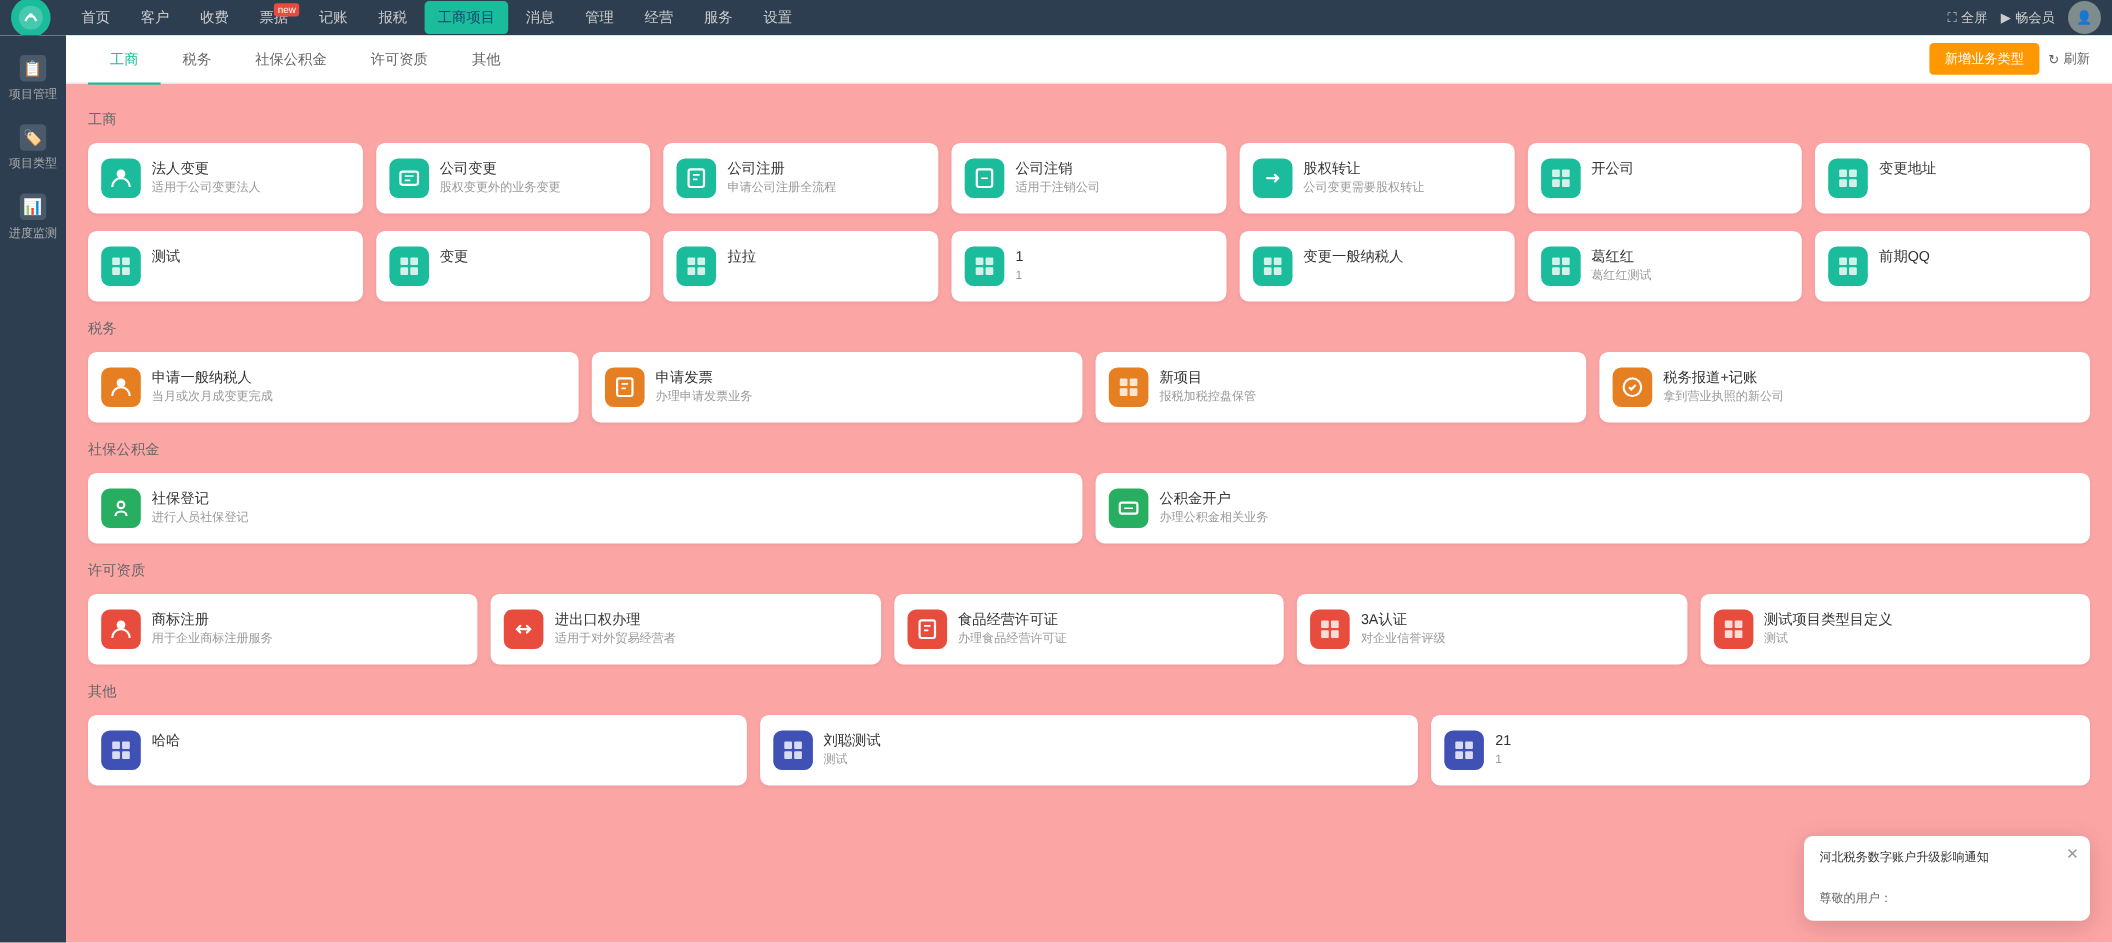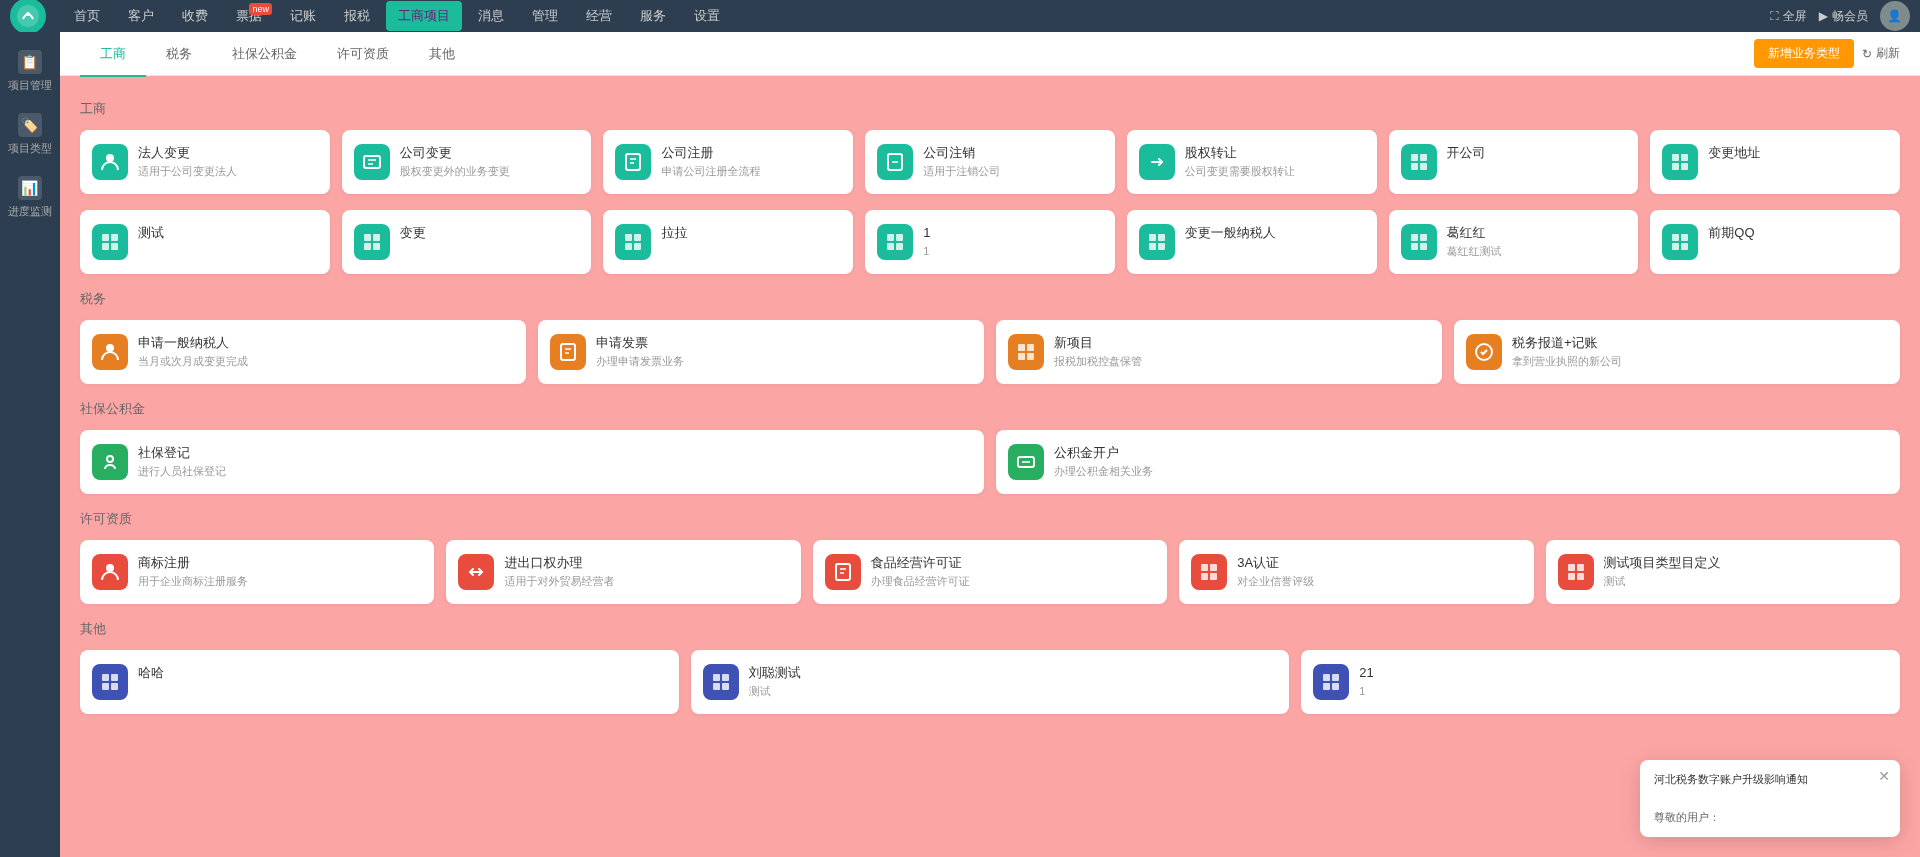--- a/index.html
+++ b/index.html
@@ -35,21 +35,21 @@
       flex: 1;
     }
     .nav-item {
       padding: 6px 12px;
       cursor: pointer;
       border-radius: 4px;
       color: #ccc;
       font-size: 13px;
       position: relative;
     }
-    .nav-item.active { background: #1abc9c; color: #701a75; }
+    .nav-item.active { background: #1abc9c; color: #0c4a6e; }
     .nav-item .badge-new {
       position: absolute;
       top: 2px;
       right: 2px;
       background: #e74c3c;
       color: white;
       font-size: 9px;
       padding: 1px 3px;
       border-radius: 3px;
     }

